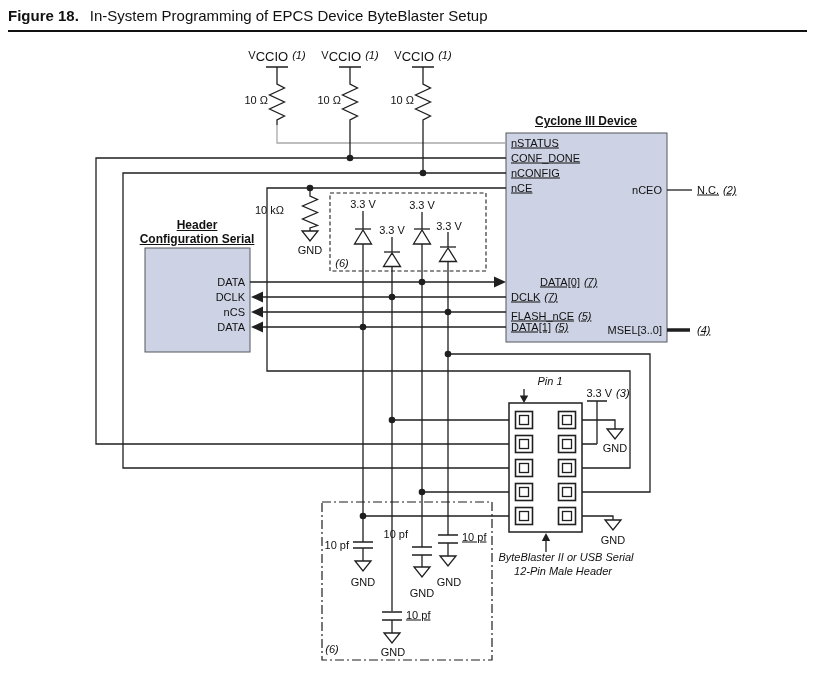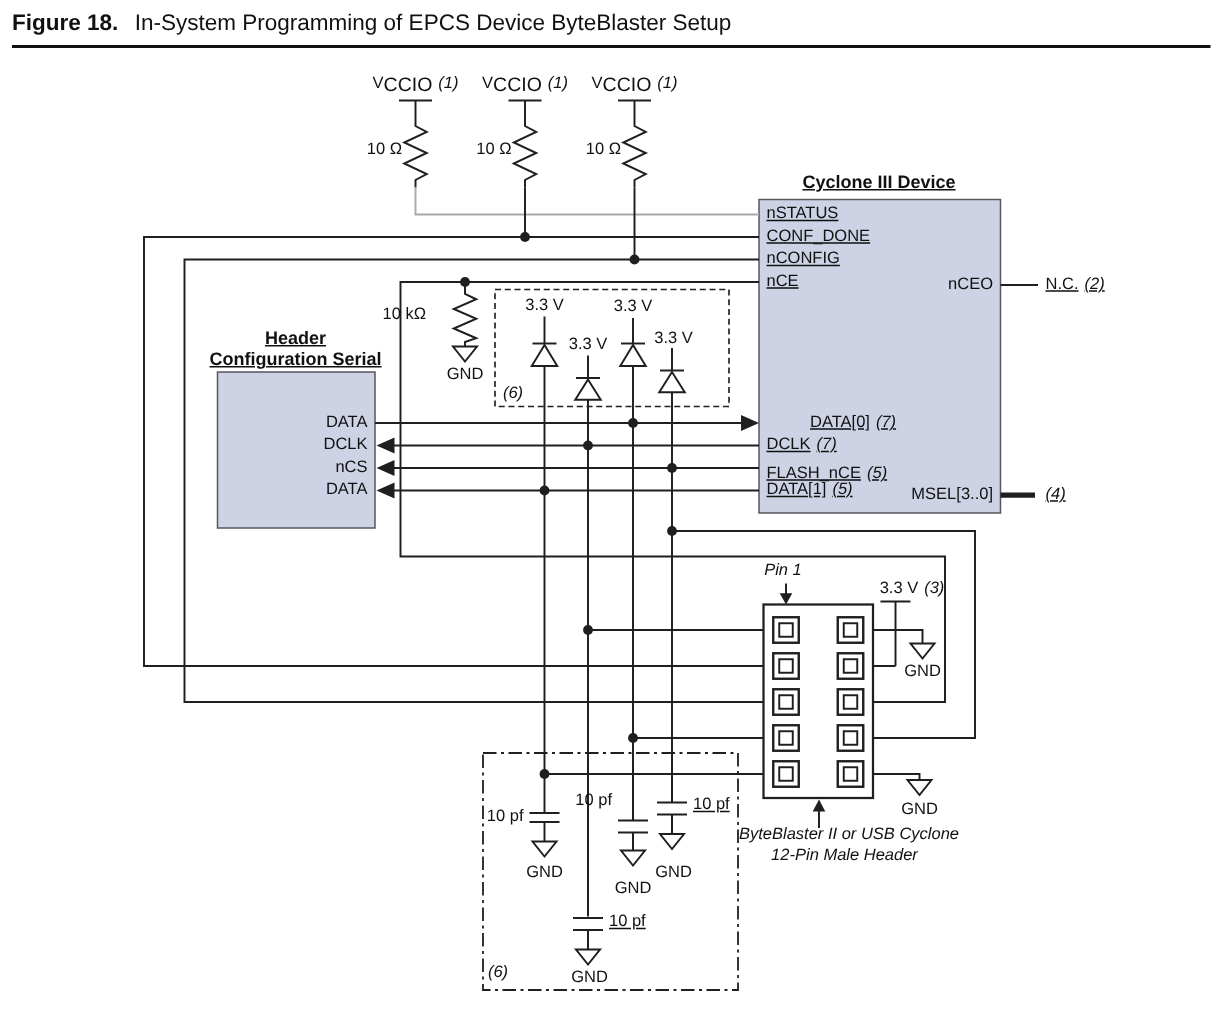--- a/index.html
+++ b/index.html
@@ -283,27 +283,27 @@
 
   <div class="lbl r" style="left:284px;top:210px">10 kΩ</div>
   <div class="lbl c" style="left:310px;top:250px">GND</div>
 
   <div class="lbl c" style="left:363px;top:204px">3.3 V</div>
   <div class="lbl c" style="left:392px;top:230px">3.3 V</div>
   <div class="lbl c" style="left:422px;top:205px">3.3 V</div>
   <div class="lbl c" style="left:449px;top:226px">3.3 V</div>
   <div class="lbl c it" style="left:342px;top:263px">(6)</div>
 
-  <div class="lbl c it" style="left:522px;top:381px">Pin 1</div>
+  <div class="lbl c it" style="left:550px;top:381px">Pin 1</div>
   <div class="lbl c" style="left:608px;top:393px">
     <span>3.3 V</span><span class="it sp">(3)</span>
   </div>
   <div class="lbl c" style="left:615px;top:448px">GND</div>
   <div class="lbl c" style="left:613px;top:540px">GND</div>
-  <div class="lbl c it" style="left:566px;top:557px">ByteBlaster II or USB Cyclone</div>
+  <div class="lbl c it" style="left:566px;top:557px">ByteBlaster II or USB Serial</div>
   <div class="lbl c it" style="left:563px;top:571px">12-Pin Male Header</div>
 
   <div class="lbl r" style="left:349px;top:545px">10 pf</div>
   <div class="lbl r" style="left:408px;top:534px">10 pf</div>
   <div class="lbl l" style="left:462px;top:537px">10 pf</div>
   <div class="lbl l" style="left:406px;top:615px">10 pf</div>
   <div class="lbl c" style="left:363px;top:582px">GND</div>
   <div class="lbl c" style="left:422px;top:593px">GND</div>
   <div class="lbl c" style="left:449px;top:582px">GND</div>
   <div class="lbl c" style="left:393px;top:652px">GND</div>

